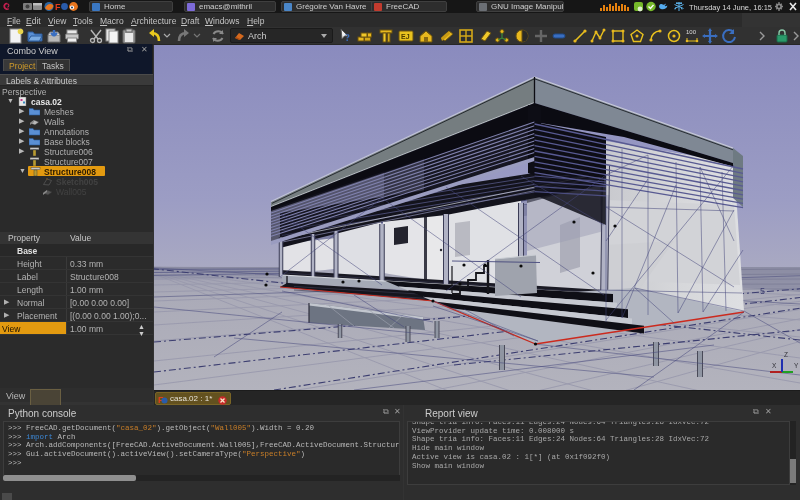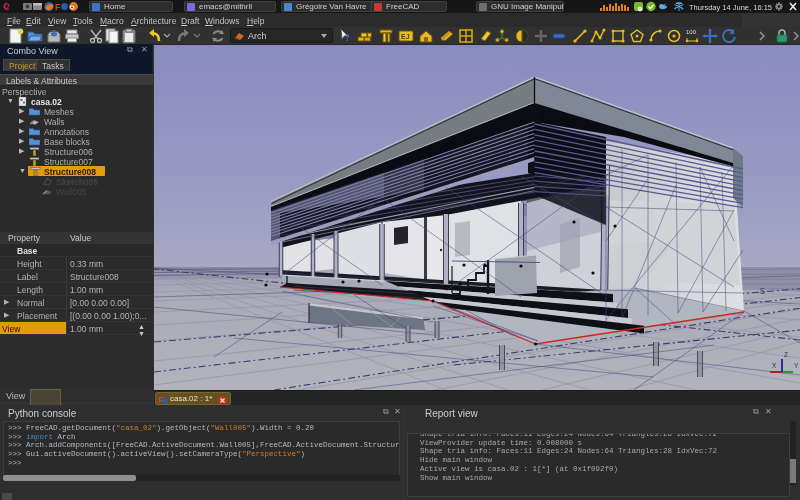--- a/index.html
+++ b/index.html
@@ -723,21 +723,21 @@
   <div style="position:absolute;left:3px;top:70px;width:397px;height:6px;background:#232323">
       <div style="position:absolute;left:0;top:0;width:133px;height:6px;background:#8f8f8f;border-radius:2px"></div>
     </div>
   <div style="position:absolute;left:2px;top:88px;width:10px;height:8px;background:#4a4a4a"></div>
 </div>
 
 <div id="report">
   <div class="dtitle" style="left:21px">Report view</div>
   <div class="wbtn" style="left:349px;top:3px">⧉</div>
     <div class="wbtn" style="left:361px;top:3px">✕</div>
-  <div class="dbody" style="left:3px;top:28px;width:383px;height:64px;padding:0 0 0 12px;color:#a8a8a8"><div style="margin-top:-4px">Shape tria info: Faces:11 Edges:24 Nodes:64 Triangles:28 IdxVec:72</div>ViewProvider update time: 0.008000 s
+  <div class="dbody" style="left:3px;top:16px;width:383px;height:64px;padding:0 0 0 4px;color:#a8a8a8"><div style="margin-top:-4px">Shape tria info: Faces:11 Edges:24 Nodes:64 Triangles:28 IdxVec:72</div>ViewProvider update time: 0.008000 s
 Shape tria info: Faces:11 Edges:24 Nodes:64 Triangles:28 IdxVec:72
 Hide main window
 Active view is casa.02 : 1[*] (at 0x1f092f0)
 Show main window</div>
   <div style="position:absolute;left:386px;top:16px;width:6px;height:64px;background:#232323">
       <div style="position:absolute;left:0;top:38px;width:6px;height:24px;background:#7a7a7a"></div>
     </div>
 </div>
 
 </body></html>

